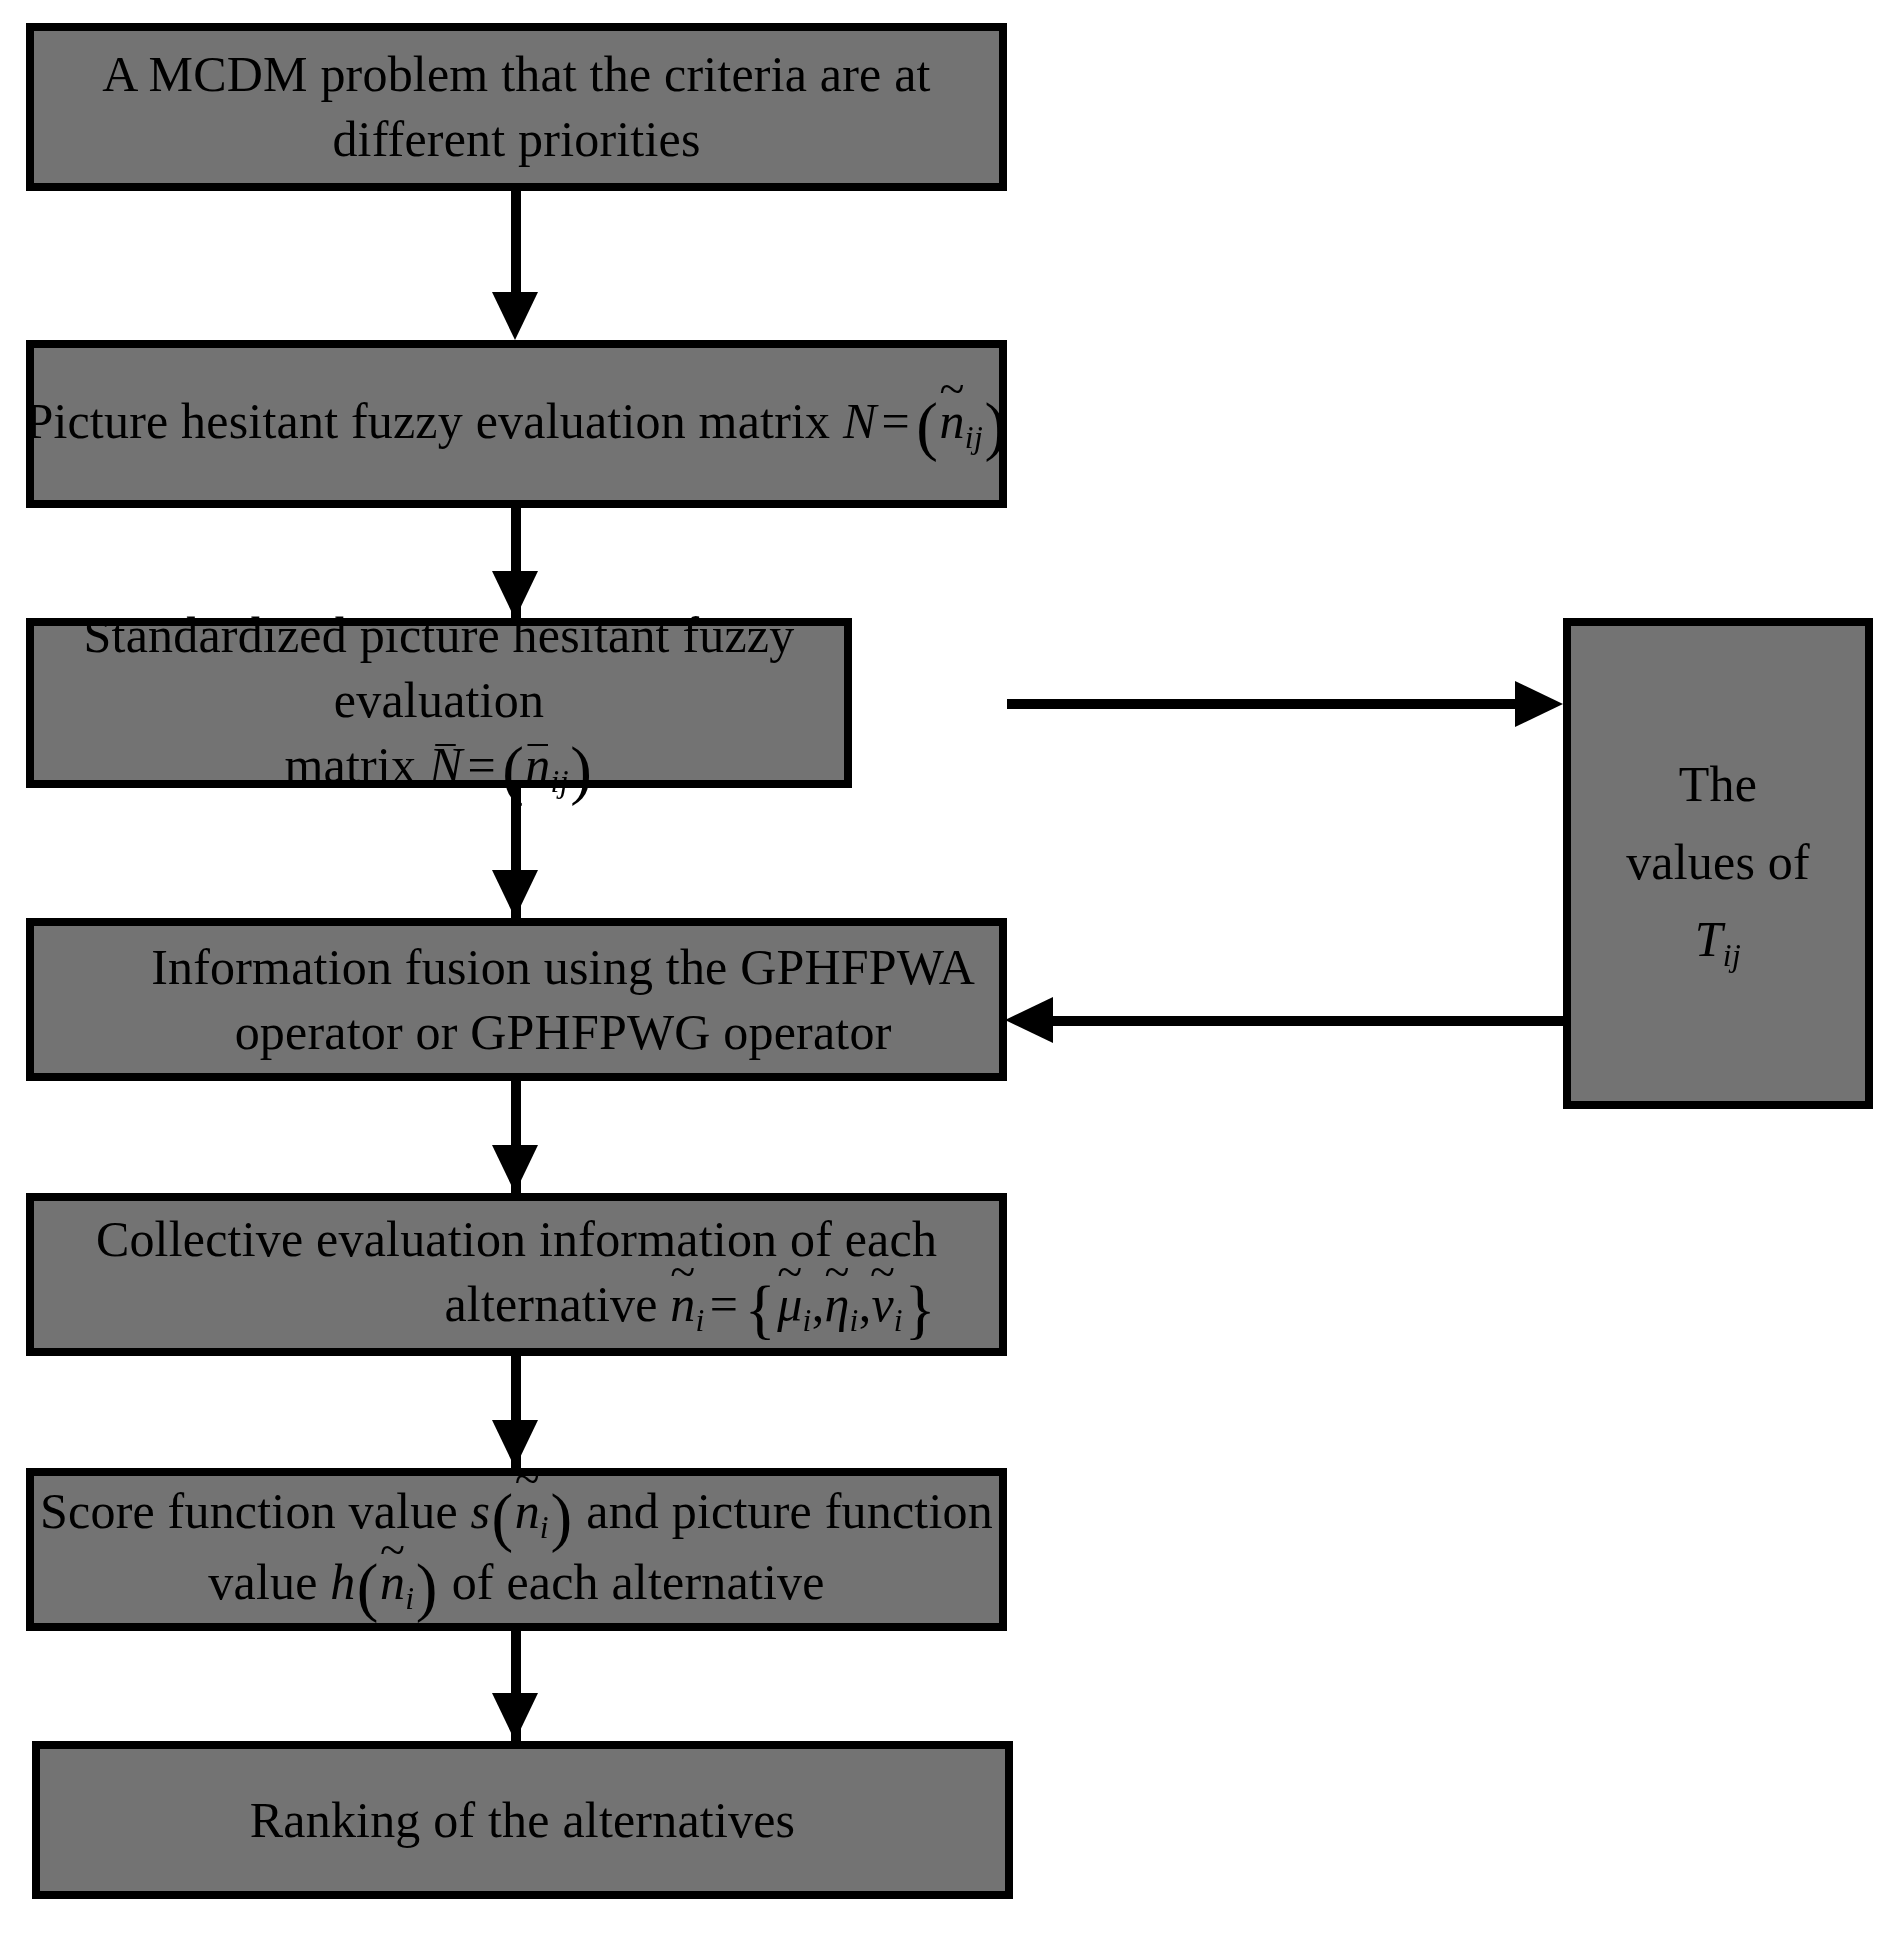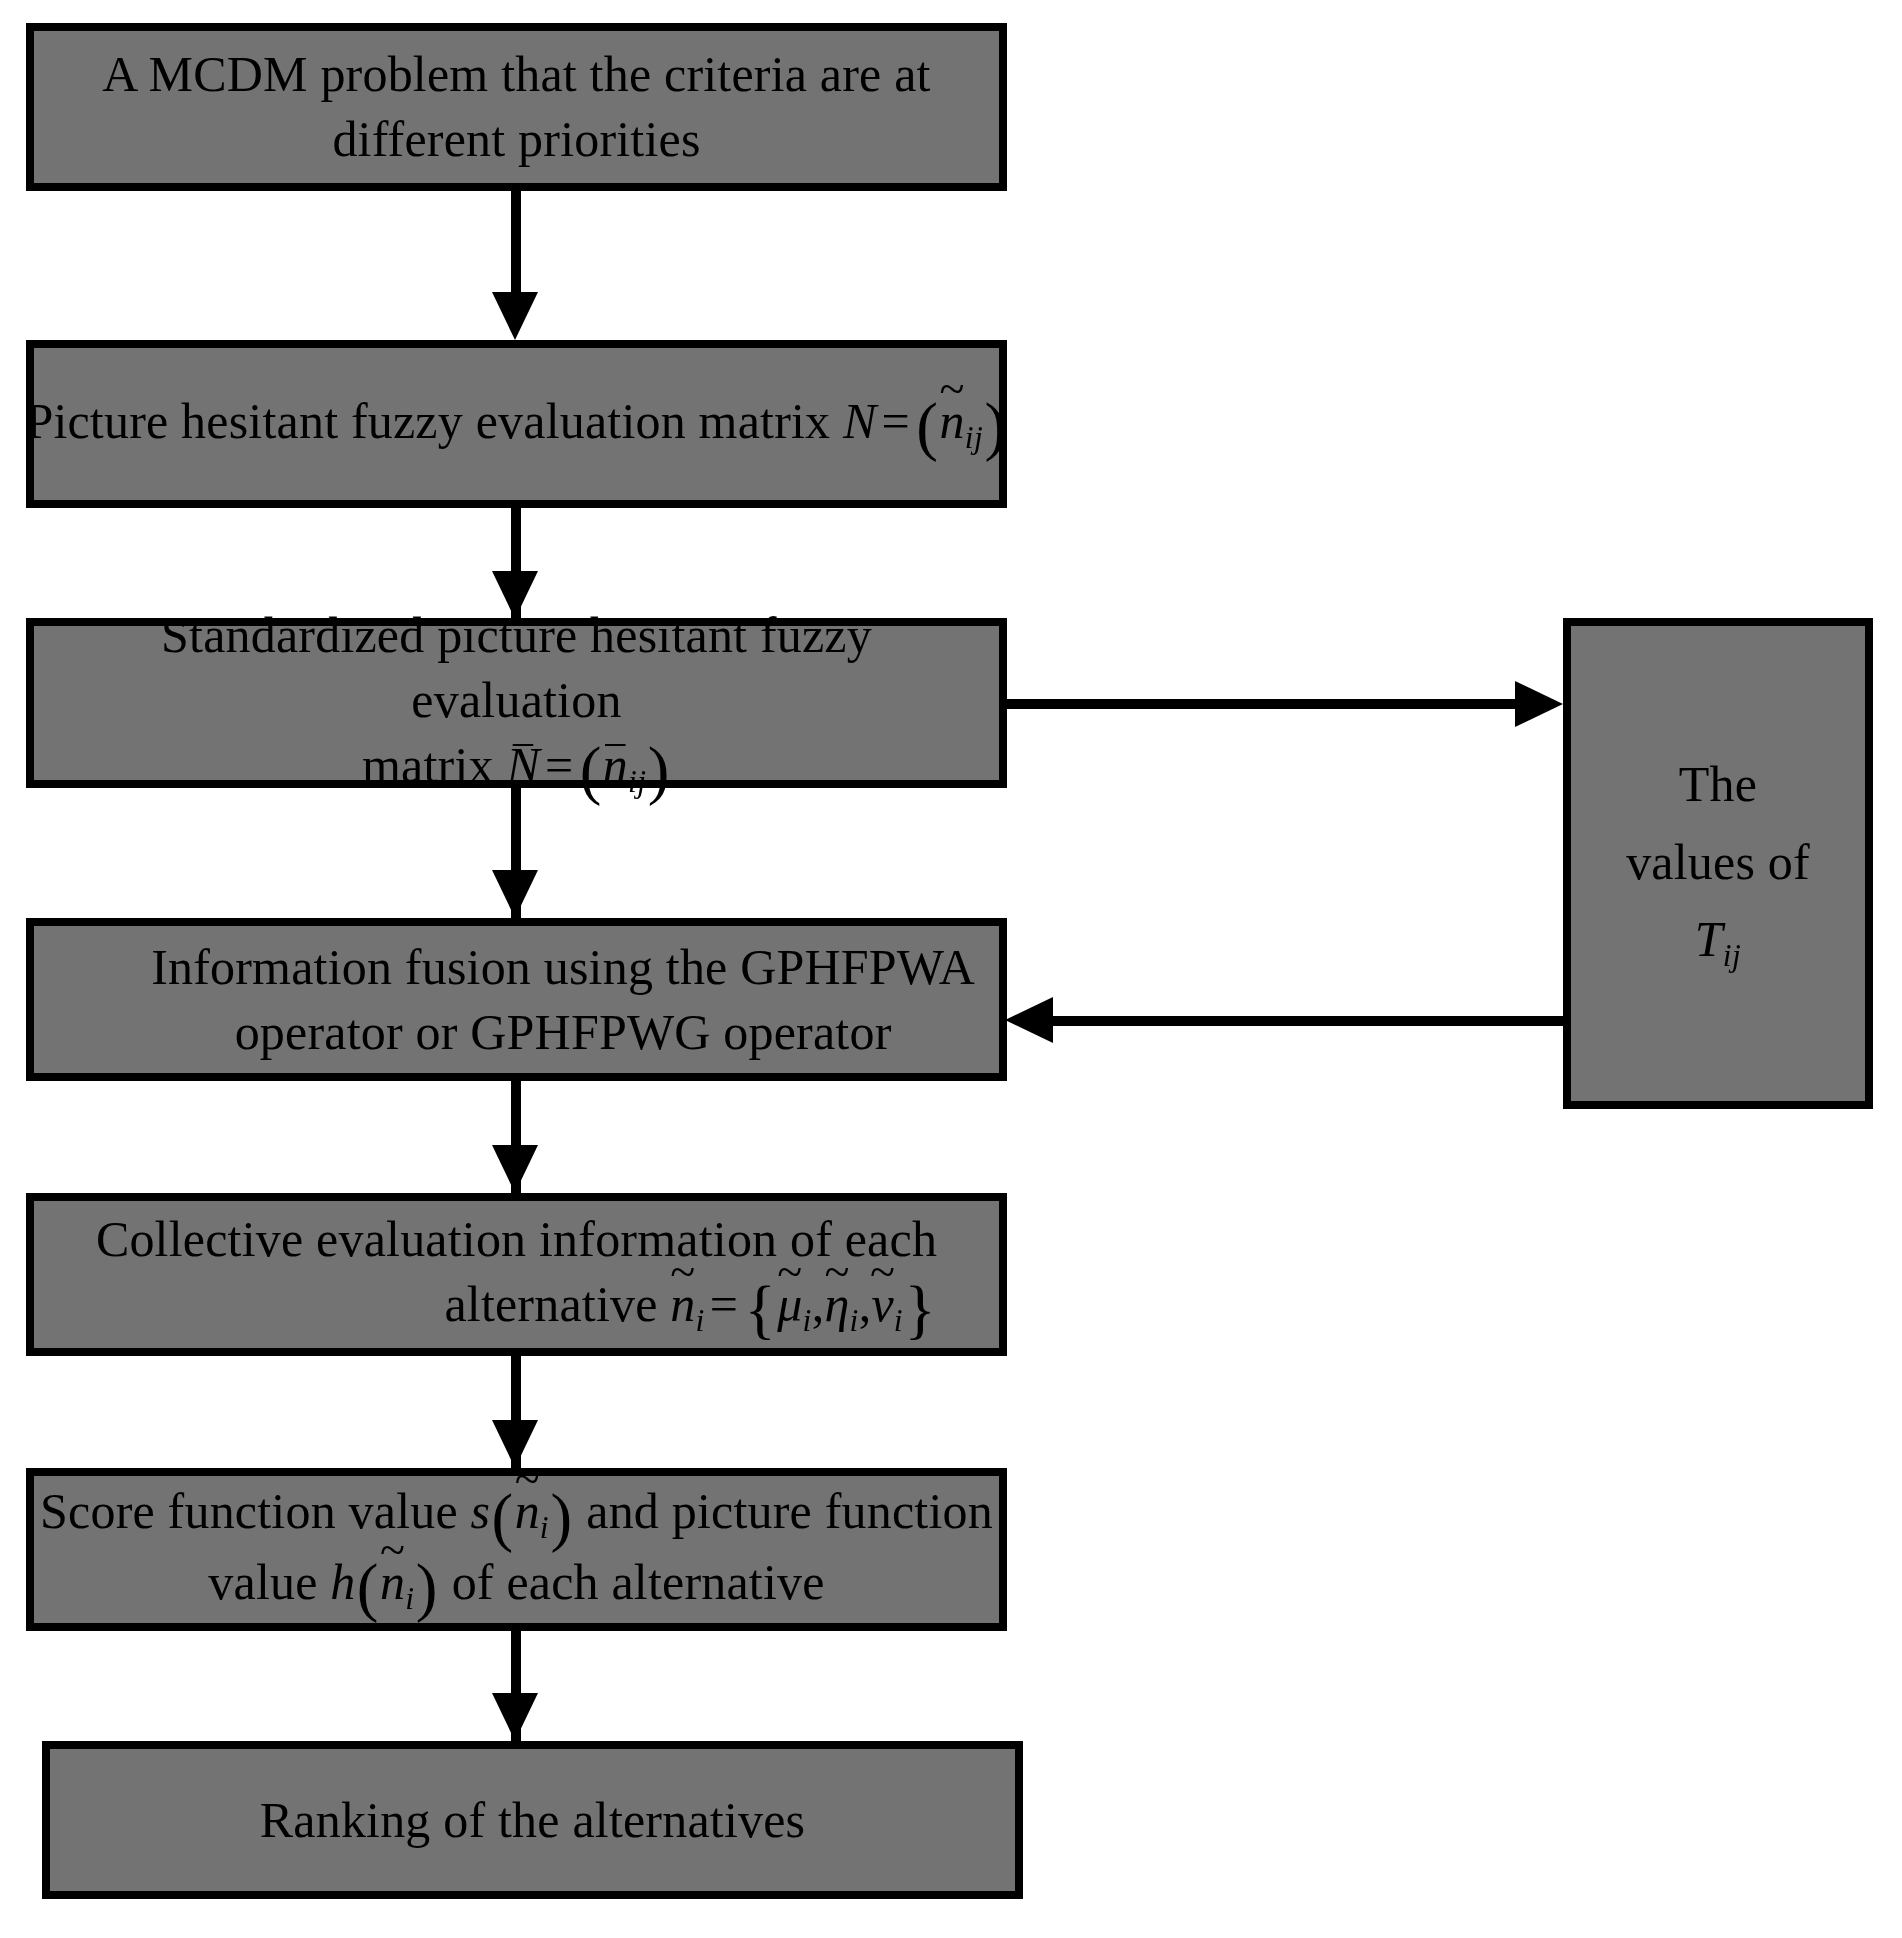--- a/index.html
+++ b/index.html
@@ -28,25 +28,25 @@
     line-height: 1.30;
   }
   .node .body {
     padding: 0 24px;
     font-size: 50px;
     letter-spacing: 0.2px;
   }
   
   #box-problem      { left: 26px;  top: 23px;   width: 981px; height: 168px; }
   #box-matrix       { left: 26px;  top: 340px;  width: 981px; height: 168px; }
-  #box-standardized { left: 26px;  top: 618px;  width: 981px; height: 170px; }
+  #box-standardized { left: 26px;  top: 618px;  width: 826px; height: 170px; }
   #box-fusion       { left: 26px;  top: 918px;  width: 981px; height: 163px; justify-content: flex-end; }
   #box-collective   { left: 26px;  top: 1193px; width: 981px; height: 163px; text-align: right; }
   #box-score        { left: 26px;  top: 1468px; width: 981px; height: 163px; }
-  #box-ranking      { left: 42px;  top: 1741px; width: 981px; height: 158px; }
+  #box-ranking      { left: 32px;  top: 1741px; width: 981px; height: 158px; }
   
   #box-tvalues      { left: 1563px; top: 618px; width: 310px; height: 491px; }
   #box-tvalues .body { font-size: 50px; line-height: 1.55; }
 
   
   .mi   { font-style: italic; }
   .op   { font-style: normal; padding: 0 .10em; }
   .sub  { font-style: italic; font-size: 0.63em; vertical-align: -0.32em;
           letter-spacing: 0.5px; }
   .paren { font-style: normal; font-size: 1.30em; vertical-align: -0.16em;

